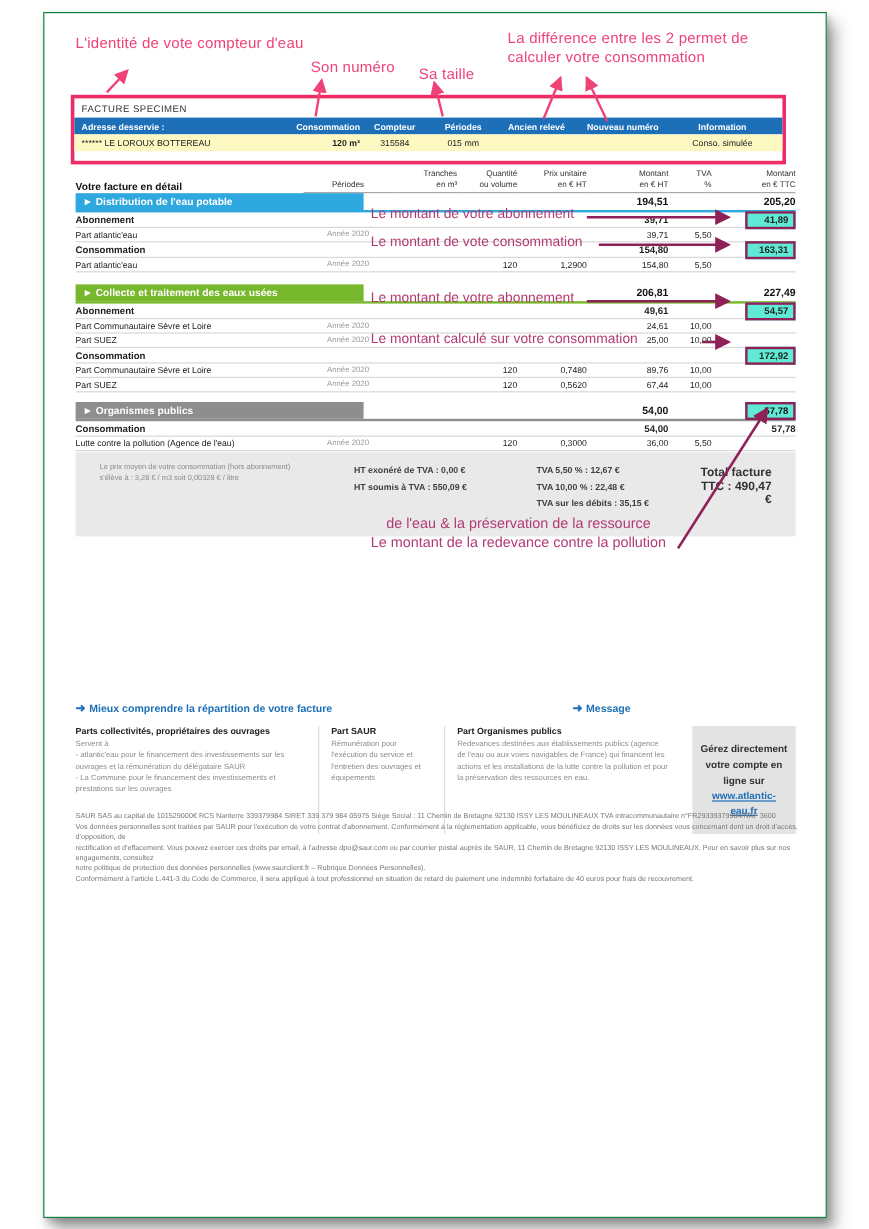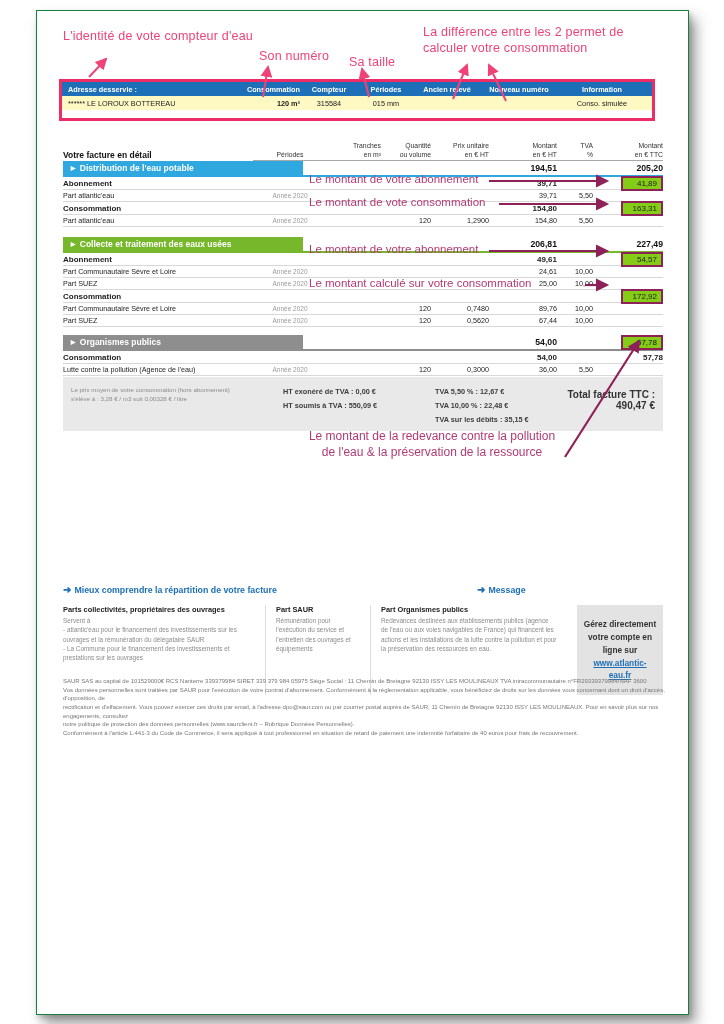--- a/index.html
+++ b/index.html
@@ -45,26 +45,26 @@
   .banner .tot{font-size:8.7px;font-weight:bold;color:#111;}
   .banner.water{border-bottom:2px solid #2fa7df;} .banner.water .bar{background:#2fa7df;}
   .banner.waste{border-bottom:2px solid #77b72b;} .banner.waste .bar{background:#77b72b;}
   .banner.public{border-bottom:2px solid #8e8e8e;} .banner.public .bar{background:#8e8e8e;}
   .trow{display:flex;align-items:center;border-bottom:1px solid #d8d8d8;}
   .trow.main{height:12px;font-size:8px;font-weight:bold;}
   .trow.sub{height:11px;font-size:7.2px;}
   .year{color:#9a9a9a;font-size:6.5px;}
   .sgap{height:10px;} .sgap2{height:8px;}
   .val-box{display:inline-flex;justify-content:flex-end;align-items:center;border:2px solid #8e2158;
-    background:#84cc16;min-width:42px;padding:1px 4px;font-weight:normal;font-size:8px;box-sizing:border-box;
+    background:#5eead4;min-width:42px;padding:1px 4px;font-weight:bold;font-size:8px;box-sizing:border-box;
     position:relative;z-index:3;margin:-2px 0;}
 
   
-  .summary{position:absolute;left:26px;top:366px;width:600px;height:54px;background:#e9e9e9;
-    display:flex;padding:8px 8px;box-sizing:border-box;}
+  .summary{position:absolute;left:26px;top:366px;width:600px;height:70px;background:#e9e9e9;
+    display:flex;padding:8px 20px;box-sizing:border-box;}
   .sum1{width:212px;font-size:6.2px;color:#8a8a8a;line-height:1.5;}
   .sum2{width:152px;font-size:7.3px;font-weight:bold;color:#3d3d3d;line-height:1.9;}
   .sum3{width:132px;font-size:7.3px;font-weight:bold;color:#3d3d3d;line-height:1.9;}
   .sum4{flex:1;text-align:right;font-size:10px;font-weight:bold;color:#333;padding-top:4px;}
 
   
   .lh{position:absolute;color:#1d70b7;font-weight:bold;font-size:8.8px;z-index:2;}
   .lh .arrow-glyph{font-size:10px;margin-right:3px;}
   .cols{position:absolute;left:26px;top:594px;width:600px;display:flex;}
   .colA{width:192px;padding-right:10px;border-right:1px solid #ddd;}
@@ -85,20 +85,21 @@
 
   <div class="ann" style="left:26px;top:18px;">L'identité de vote compteur d'eau</div>
   <div class="ann" style="left:222px;top:38px;">Son numéro</div>
   <div class="ann" style="left:312px;top:44px;">Sa taille</div>
   <div class="ann" style="left:386px;top:14px;">
     <div>La différence entre les 2 permet de</div>
     <div>calculer votre consommation</div>
   </div>
 
   <div class="specimen-box">
+    <div class="spec-title">FACTURE SPECIMEN</div>
     <div class="spec-head">
       <div class="sc-addr">Adresse desservie :</div>
       <div class="sc-conso">Consommation</div>
       <div class="sc-compteur">Compteur</div>
       <div class="sc-diam">Périodes</div>
       <div class="sc-ancien">Ancien relevé</div>
       <div class="sc-nouveau">Nouveau numéro</div>
       <div class="sc-info">Information</div>
     </div>
     <div class="spec-row">
@@ -330,22 +331,22 @@
     </div>
     <div class="sum3">
       <div>TVA 5,50 % : 12,67 €</div>
       <div>TVA 10,00 % : 22,48 €</div>
       <div>TVA sur les débits : 35,15 €</div>
     </div>
     <div class="sum4">Total facture TTC : 490,47 €</div>
   </div>
 
   <div class="ann-bottom">
+    <div>de l'eau &amp; la préservation de la ressource</div>
     <div>Le montant de la redevance contre la pollution</div>
-    <div>de l'eau &amp; la préservation de la ressource</div>
   </div>
 
   <div class="lh" style="left:26px;top:573px;">
     <span class="arrow-glyph">➜</span><span>Mieux comprendre la répartition de votre facture</span>
   </div>
   <div class="lh" style="left:440px;top:573px;">
     <span class="arrow-glyph">➜</span><span>Message</span>
   </div>
 
   <div class="cols">

